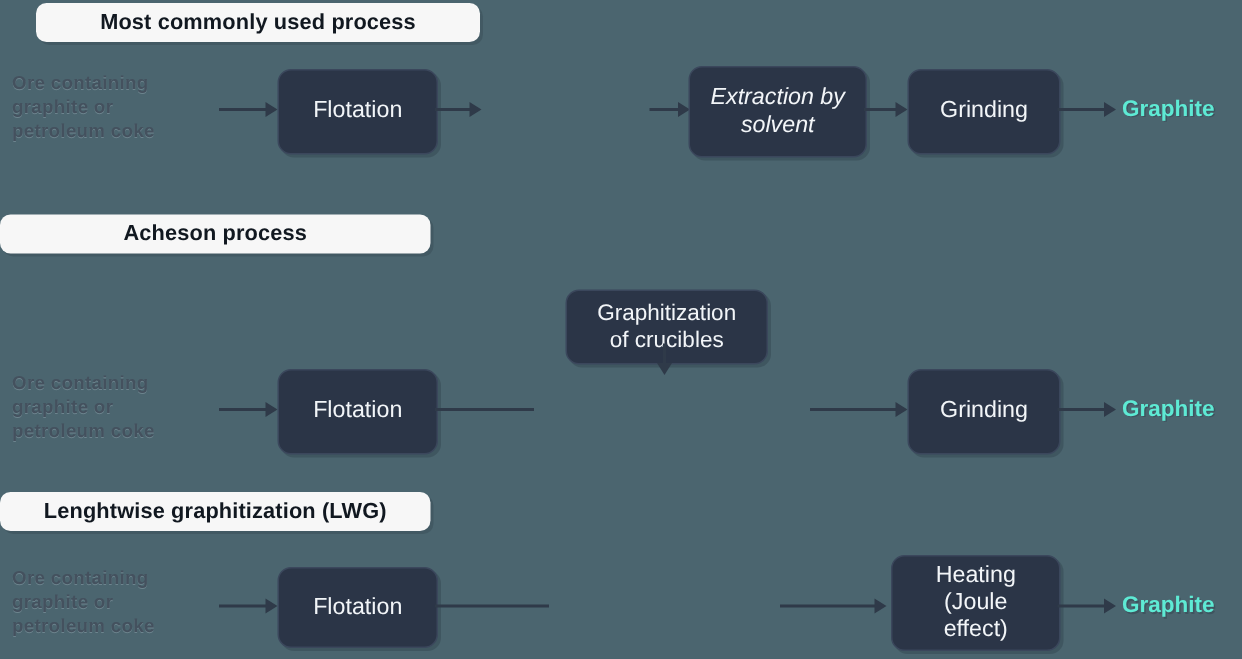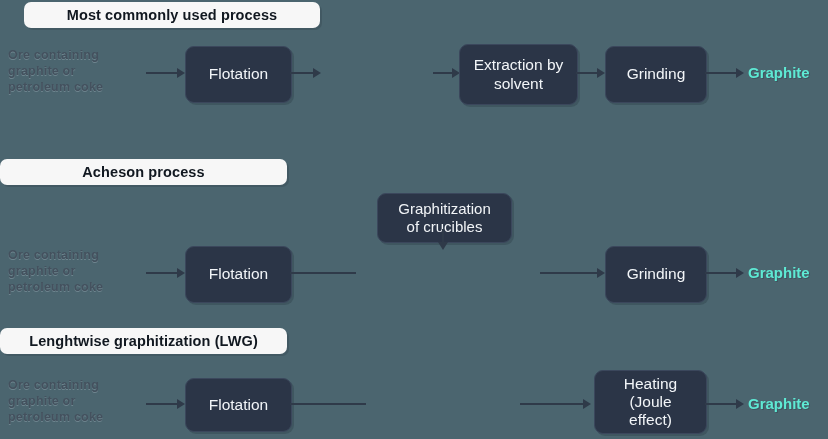--- a/index.html
+++ b/index.html
@@ -93,34 +93,34 @@
 
   <div class="box" style="left:185px;top:46px;width:105px;height:55px;font-size:15.5px;">Flotation</div>
 
   <div class="conn" style="left:290px;top:72px;width:28px;"></div>
   <div class="ahead" style="left:313px;top:68px;"></div>
 
 
   <div class="conn" style="left:433px;top:72px;width:24px;"></div>
   <div class="ahead" style="left:452px;top:68px;"></div>
 
-  <div class="box" style="left:459px;top:44px;width:117px;height:59px;font-size:15.5px;">Extraction by
+  <div class="box" style="left:459px;top:44px;width:117px;height:59px;font-size:15.5px;font-style:italic;">Extraction by
 solvent</div>
 
   <div class="conn" style="left:576px;top:72px;width:26px;"></div>
   <div class="ahead" style="left:597px;top:68px;"></div>
 
   <div class="box" style="left:605px;top:46px;width:100px;height:55px;font-size:15.5px;">Grinding</div>
 
   <div class="conn" style="left:705px;top:72px;width:36px;"></div>
   <div class="ahead" style="left:736px;top:68px;"></div>
 
   <div class="outlabel" style="left:748px;top:64px;font-size:15px;">Graphite</div>
 
-  <div class="hdr" style="left:0px;top:143px;width:287px;height:26px;font-size:14.5px;margin-top:16px;">Acheson process</div>
+  <div class="hdr" style="left:0px;top:143px;width:287px;height:26px;font-size:14.5px;">Acheson process</div>
 
   <div class="srclabel" style="left:8px;top:247px;width:144px;font-size:12.5px;">Ore containing
 graphite or
 petroleum coke</div>
 
   <div class="box" style="left:377px;top:181px;width:133px;height:48px;font-size:15px;margin-top:12px;">Graphitization
 of  crucibles</div>
   <div class="conn-v" style="left:442px;top:229px;height:18px;"></div>
   <div class="ahead-d" style="left:438px;top:242px;"></div>
 

